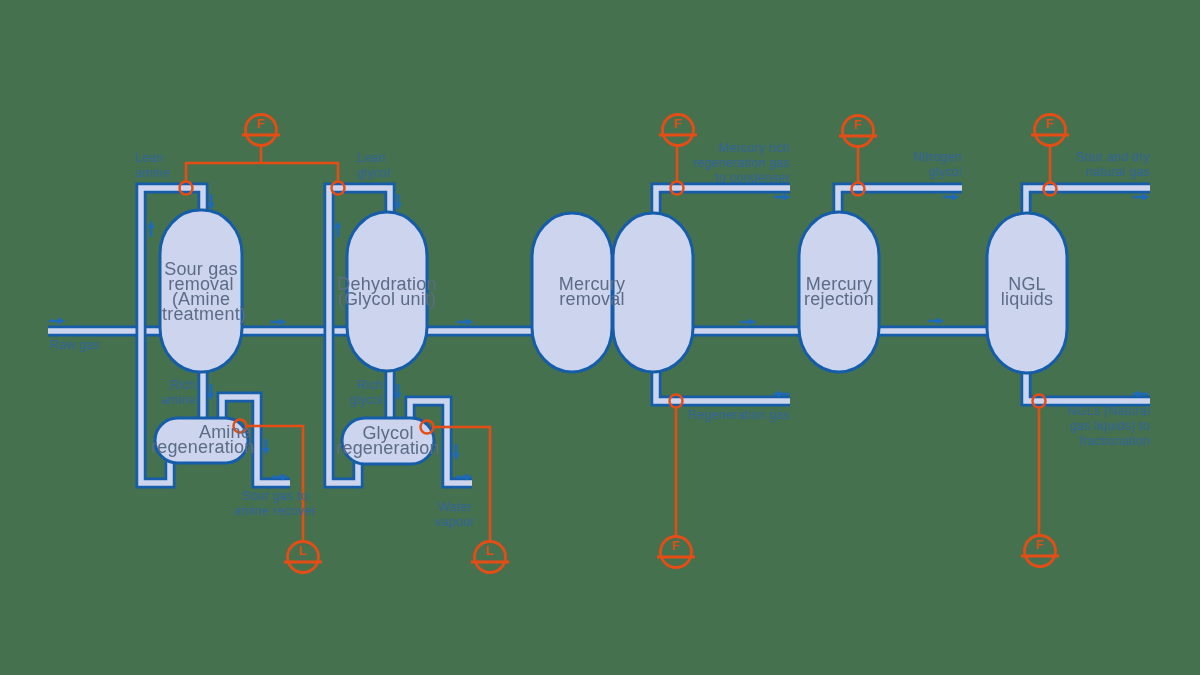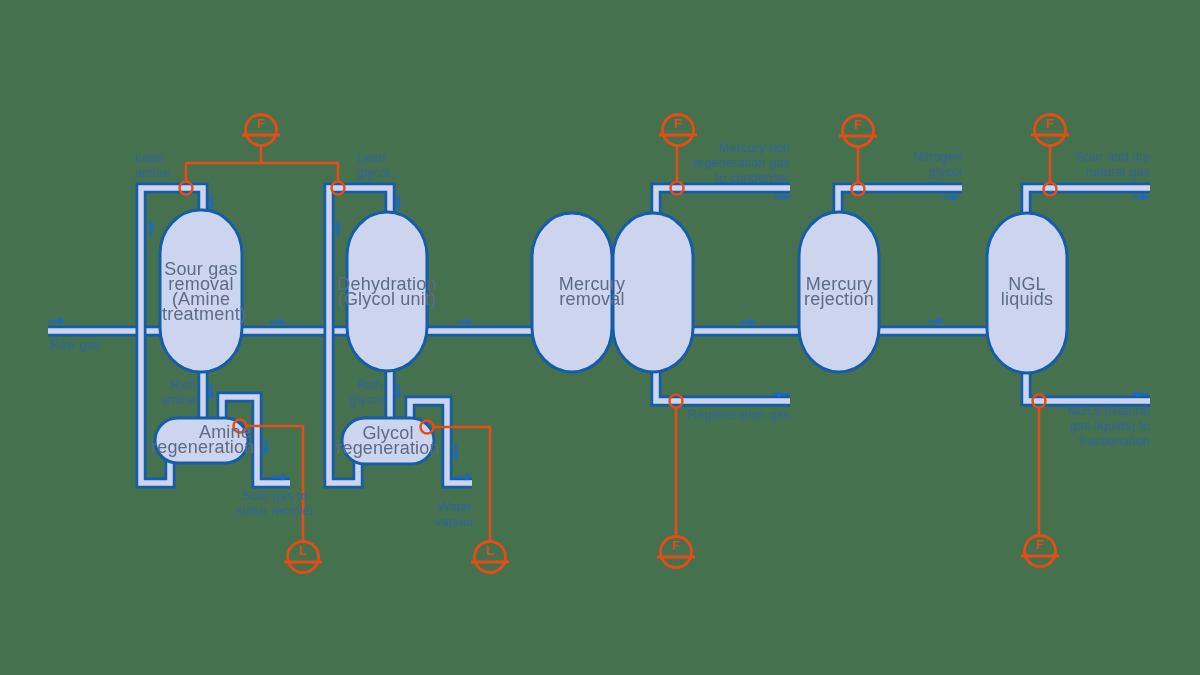--- a/index.html
+++ b/index.html
@@ -205,21 +205,21 @@
 <div class="label" style="left:50px;top:338px;">Raw gas</div>
 <div class="label" style="left:135px;top:151px;">Lean
 amine</div>
 <div class="label" style="left:357px;top:151px;">Lean
 glycol</div>
 <div class="label r" style="left:150px;top:378px;width:46px;">Rich
 amine</div>
 <div class="label r" style="left:337px;top:378px;width:46px;">Rich
 glycol</div>
 <div class="label c" style="left:215px;top:489px;width:120px;">Sour gas to
-sulfur recover</div>
+amine recover</div>
 <div class="label c" style="left:405px;top:500px;width:100px;">Water
 vapour</div>
 <div class="label r" style="left:670px;top:141px;width:120px;">Mercury rich
 regeneration gas
 to condenser</div>
 <div class="label r" style="left:670px;top:408px;width:120px;">Regeneration gas</div>
 <div class="label r" style="left:842px;top:150px;width:120px;">Nitrogen
 glycol</div>
 <div class="label r" style="left:1030px;top:150px;width:120px;">Sour and dry
 natural gas</div>

